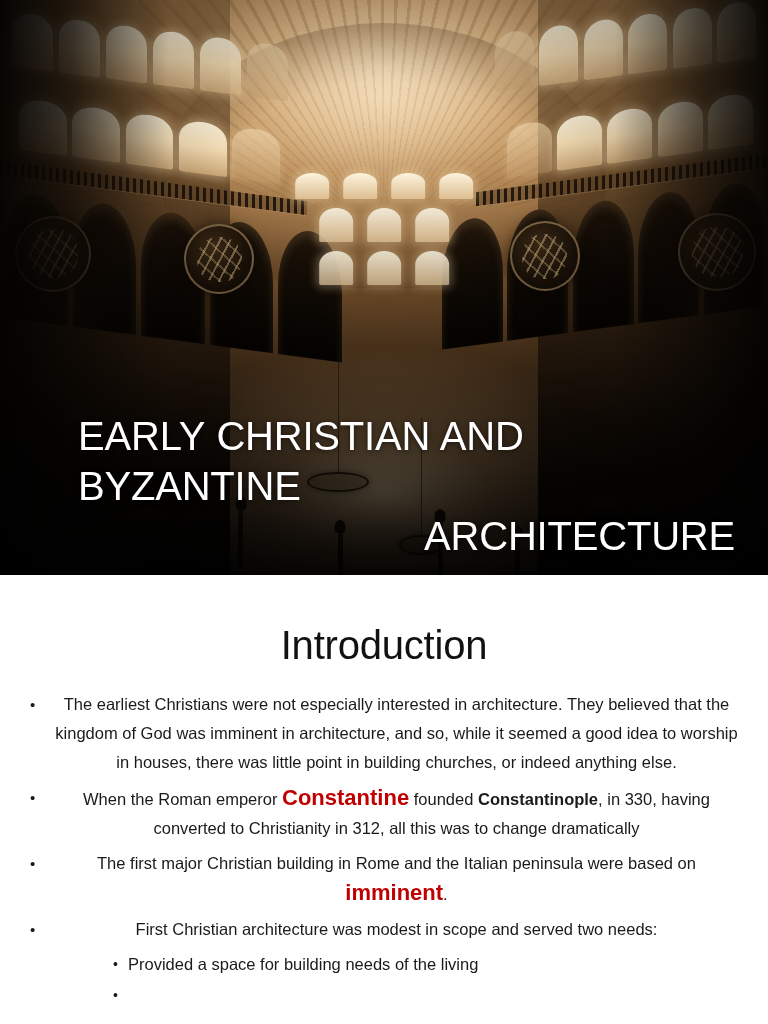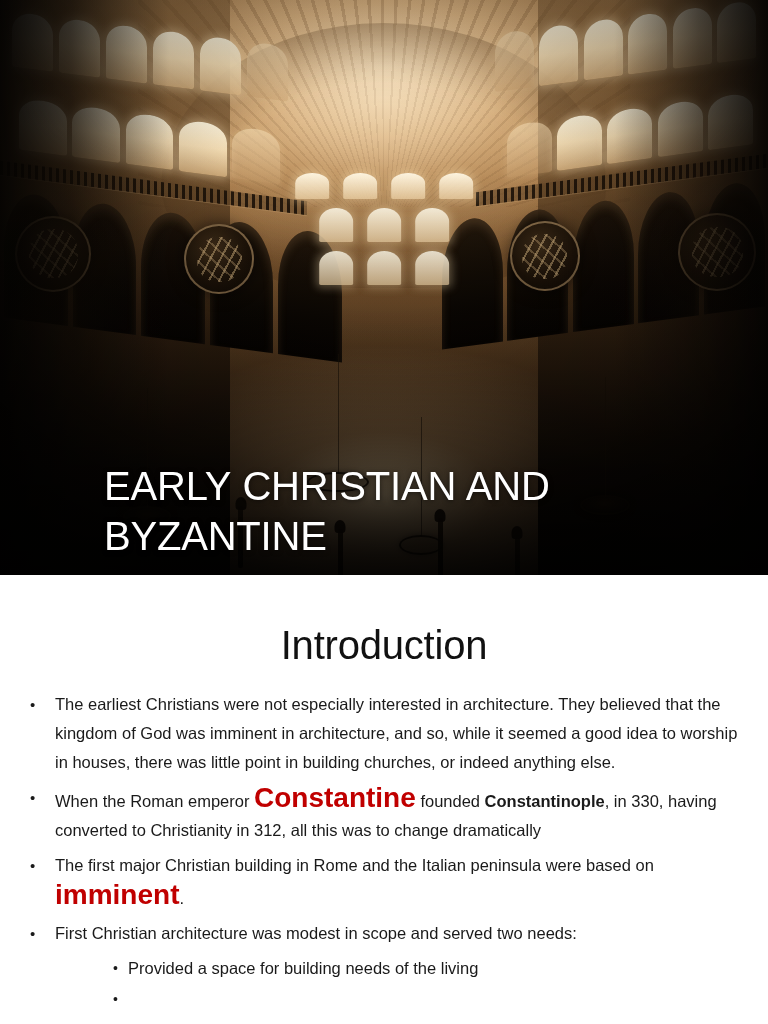--- a/index.html
+++ b/index.html
@@ -280,21 +280,21 @@
       radial-gradient(ellipse 78% 70% at 50% 34%,
         rgba(0,0,0,0) 28%, rgba(0,0,0,0.30) 66%, rgba(0,0,0,0.72) 100%),
       linear-gradient(180deg,
         rgba(0,0,0,0.05) 0%, rgba(0,0,0,0.00) 30%,
         rgba(0,0,0,0.22) 64%, rgba(0,0,0,0.55) 88%, rgba(0,0,0,0.78) 100%);
   }
 
   
   .hero-title {
     position: absolute;
-    left: 104px;
+    left: 78px;
     right: 33px;
     bottom: 14px;
     text-align: right;
     color: #ffffff;
     font-family: "Liberation Sans", sans-serif;
     font-size: 40px;
     line-height: 50px;
     font-weight: 400;
     letter-spacing: -0.2px;
     word-spacing: 1px;
@@ -339,40 +339,41 @@
     flex: 0 0 auto;
     width: 25px;
     text-align: left;
     font-size: 15px;
     line-height: 29px;
     color: #1a1a1a;
   }
   .bullet .btext {
     flex: 1 1 auto;
     color: #1a1a1a;
+    text-align: center;
   }
 
   .sub {
     display: flex;
     align-items: flex-start;
     padding-left: 83px;
     margin-bottom: 2px;
   }
   .sub .dot {
     flex: 0 0 auto;
     width: 15px;
     font-size: 14px;
     line-height: 29px;
   }
   .sub .btext { flex: 1 1 auto; }
 
   .accent {
     color: #C00000;
     font-weight: bold;
-    font-size: 28px;
+    font-size: 22px;
   }
   .bi { font-weight: bold; }
 </style>
 </head>
 <body>
 
 <div class="hero">
 
   <div class="photo">
     <div class="photo-base"></div>
@@ -465,20 +466,21 @@
     <div class="lamp lp-3"></div>
     <div class="lamp lp-4"></div>
 
     <div class="wall-shade-left"></div>
     <div class="wall-shade-right"></div>
     <div class="photo-vignette"></div>
   </div>
 
   <div class="hero-title">
     <span class="ln1">EARLY CHRISTIAN AND BYZANTINE</span>
+    <span class="ln2">ARCHITECTURE</span>
   </div>
 </div>
 
 <div class="slide2">
   <div class="slide2-title">Introduction</div>
   <div class="bullets" id="bullet-list">
       <div class="bullet">
         <span class="dot">•</span>
         <span class="btext"><span>The earliest Christians were not especially interested in architecture. They believed that the kingdom of God was imminent in architecture, and so, while it seemed a good idea to worship in houses, there was little point in building churches, or indeed anything else.</span></span>
       </div>

